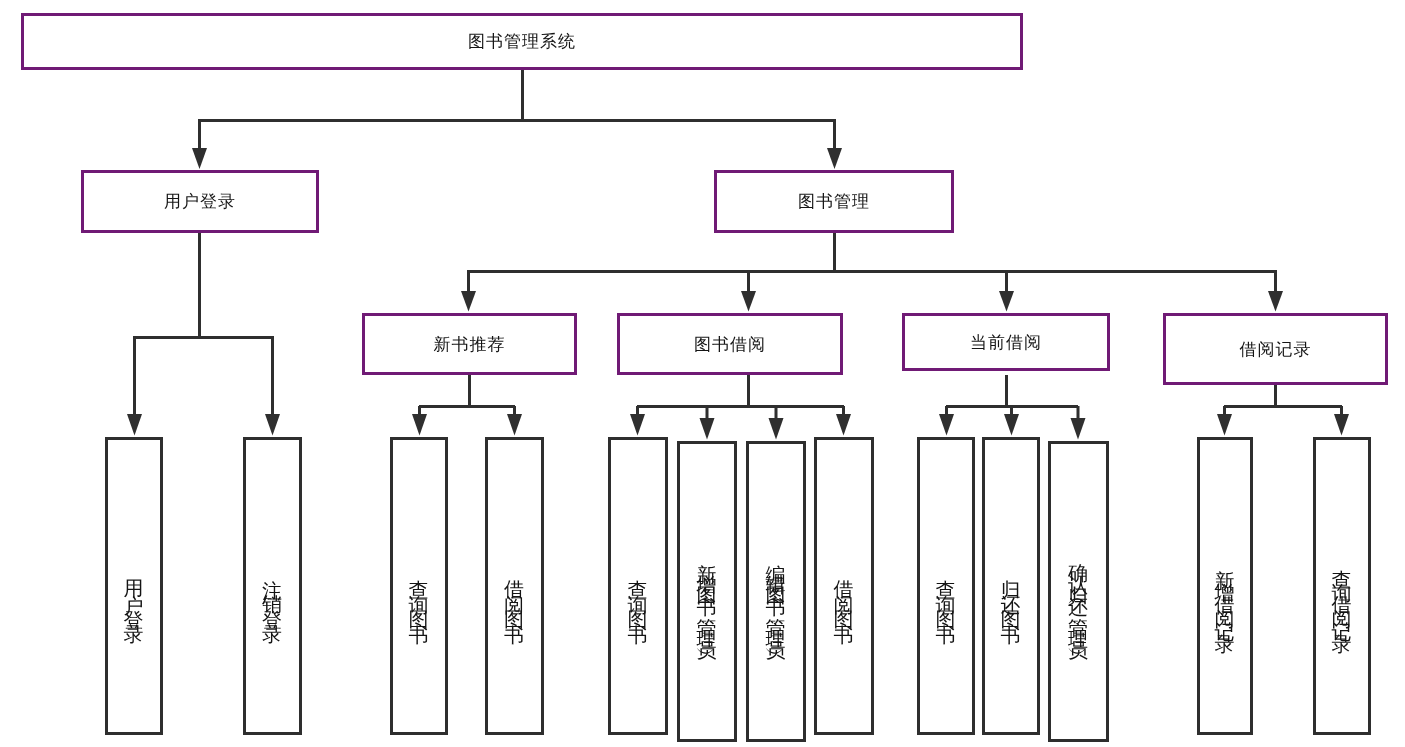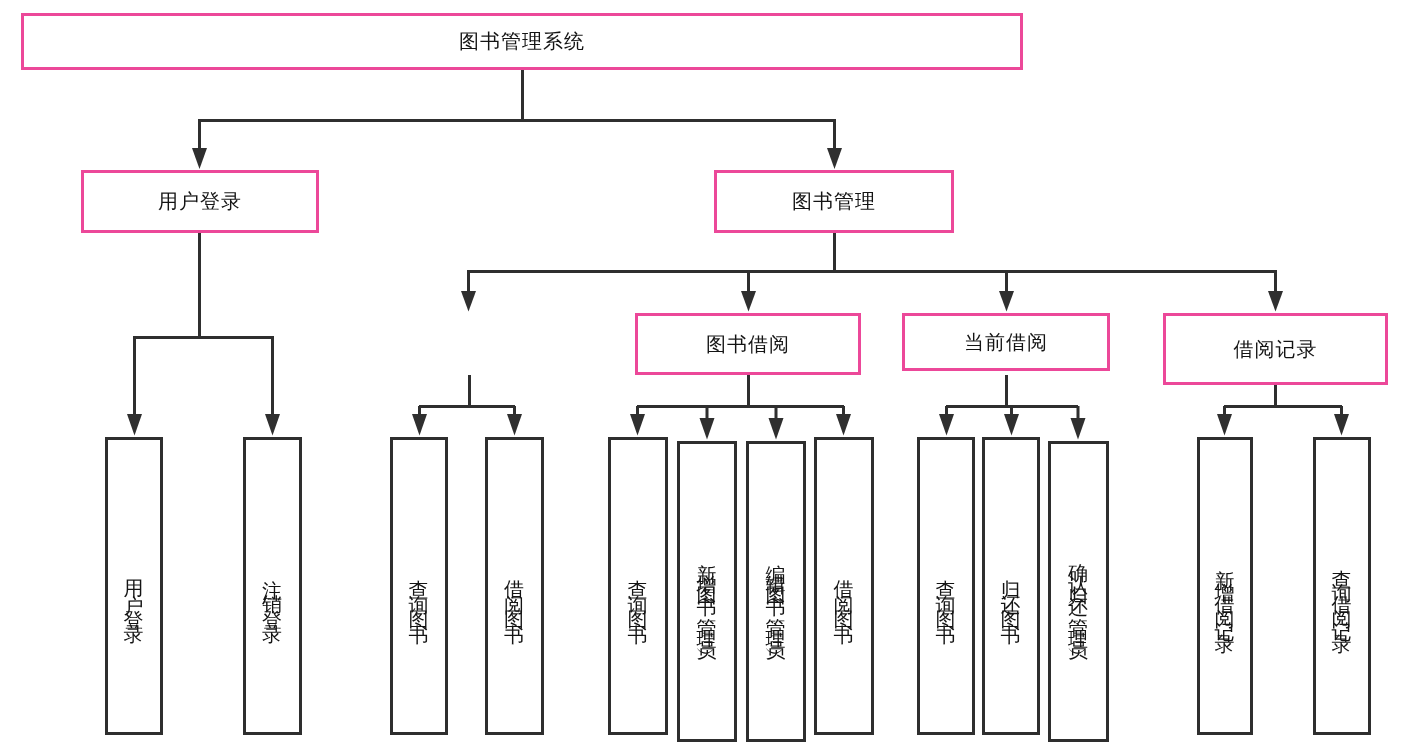--- a/index.html
+++ b/index.html
@@ -15,26 +15,26 @@
     position: absolute;
     left: 0; top: 0;
     width: 1405px; height: 747px;
     pointer-events: none;
   }
   .connectors path { stroke: #2f2f2f; stroke-width: 3; fill: none; }
   .connectors polygon { fill: #2f2f2f; }
   .hbox {
     position: absolute;
     box-sizing: border-box;
-    border: 3px solid #ec4899;
+    border: 3px solid #701a75;
     background: #ffffff;
     display: flex;
     align-items: center;
     justify-content: center;
-    font-size: 20px;
+    font-size: 17px;
     color: #141414;
     letter-spacing: 1px;
     z-index: 2;
   }
   .vbox {
     position: absolute;
     box-sizing: border-box;
     border: 3px solid #2e2e2e;
     background: #ffffff;
     display: flex;
@@ -114,21 +114,24 @@
     <span>图书管理系统</span>
   </div>
 
   <div class="hbox" style="left:81px;top:170px;width:238px;height:63px">
     <span>用户登录</span>
   </div>
   <div class="hbox" style="left:714px;top:170px;width:240px;height:63px">
     <span>图书管理</span>
   </div>
 
-  <div class="hbox" style="left:635px;top:313px;width:226px;height:62px">
+  <div class="hbox" style="left:362px;top:313px;width:215px;height:62px">
+    <span>新书推荐</span>
+  </div>
+  <div class="hbox" style="left:617px;top:313px;width:226px;height:62px">
     <span>图书借阅</span>
   </div>
   <div class="hbox" style="left:902px;top:313px;width:208px;height:58px">
     <span>当前借阅</span>
   </div>
   <div class="hbox" style="left:1163px;top:313px;width:225px;height:72px">
     <span>借阅记录</span>
   </div>
 
   <div class="vbox" style="left:105px;top:437px;width:58px;height:298px">

